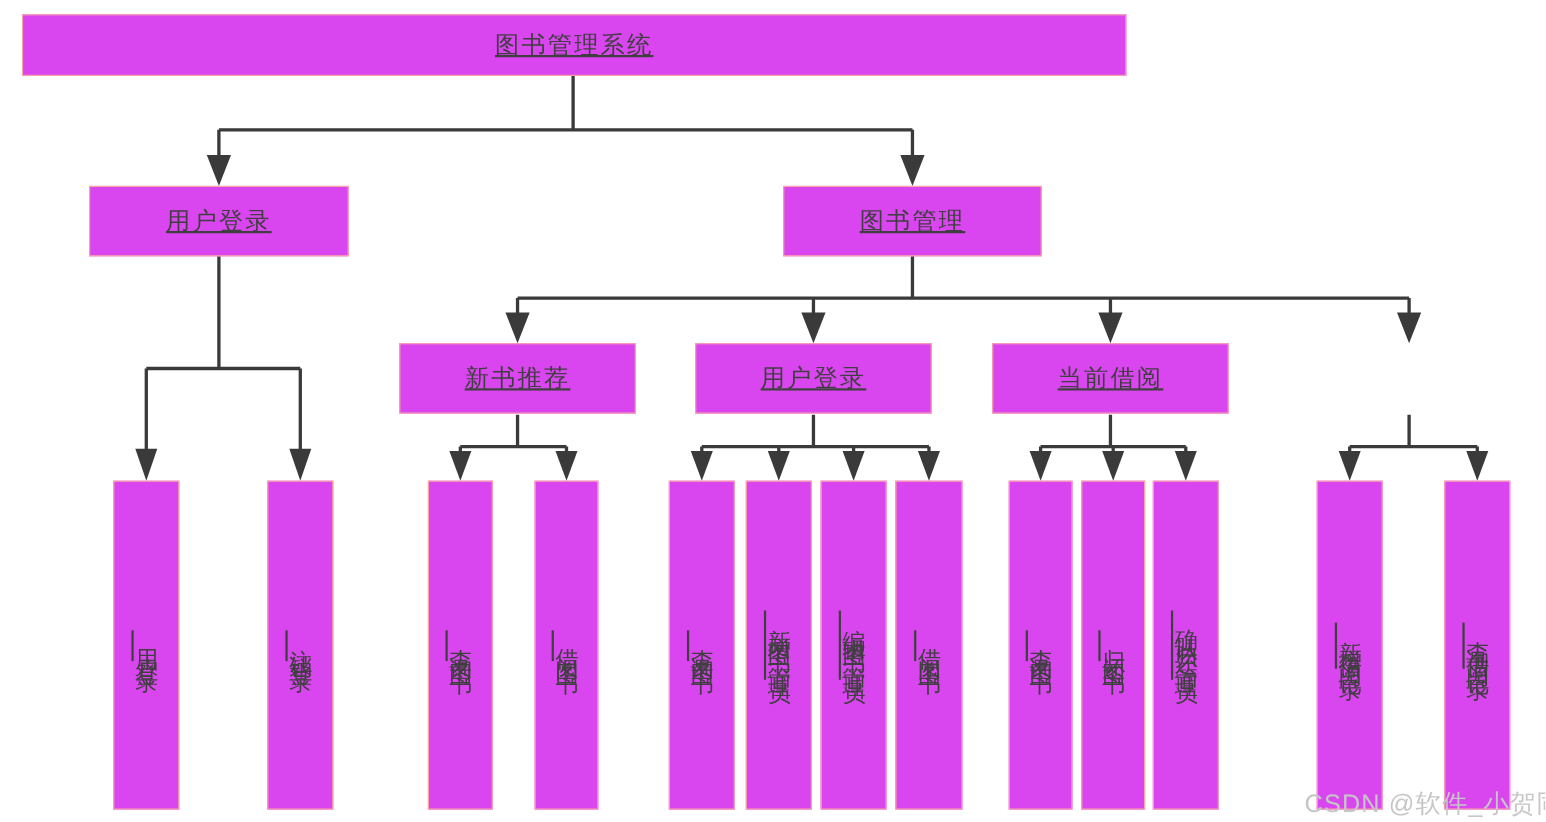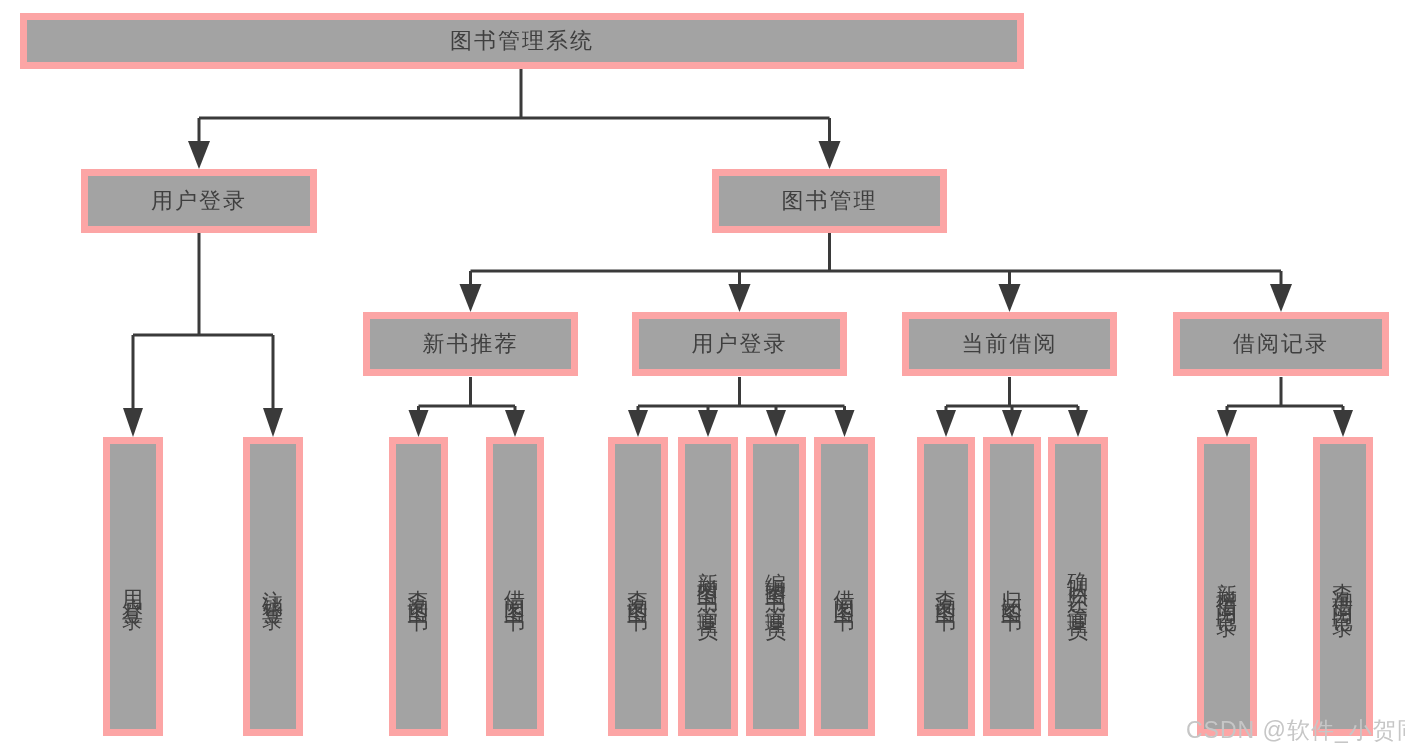--- a/index.html
+++ b/index.html
@@ -21,26 +21,27 @@
     stroke-width: 3;
     fill: none;
   }
   svg.connectors polygon {
     fill: #3a3a3a;
     stroke: none;
   }
   .node {
     position: absolute;
     box-sizing: border-box;
-    border: 7px solid #fca5a5;
-    background: #a3a3a3;
+    border: 1px solid #fca5a5;
+    background: #d946ef;
     display: flex;
     align-items: center;
     justify-content: center;
     color: #3f3f3f;
+    text-decoration: underline;
   }
   .hnode {
     height: 64px;
     font-size: 22px;
     letter-spacing: 2px;
     white-space: nowrap;
   }
   .rootnode {
     left: 20px; top: 13px;
     width: 1004px; height: 56px;
@@ -139,23 +140,20 @@
 
   <div class="node hnode" style="left:363px; top:312px; width:215px;">
     <span>新书推荐</span>
   </div>
   <div class="node hnode" style="left:632px; top:312px; width:215px;">
     <span>用户登录</span>
   </div>
   <div class="node hnode" style="left:902px; top:312px; width:215px;">
     <span>当前借阅</span>
   </div>
-  <div class="node hnode" style="left:1173px; top:312px; width:216px;">
-    <span>借阅记录</span>
-  </div>
 
   <div class="node vnode" style="left:103px;">
     <span class="vtext">用户登录</span>
   </div>
   <div class="node vnode" style="left:243px;">
     <span class="vtext">注销登录</span>
   </div>
 
   <div class="node vnode" style="left:389px; width:59px;">
     <span class="vtext">查询图书</span>

